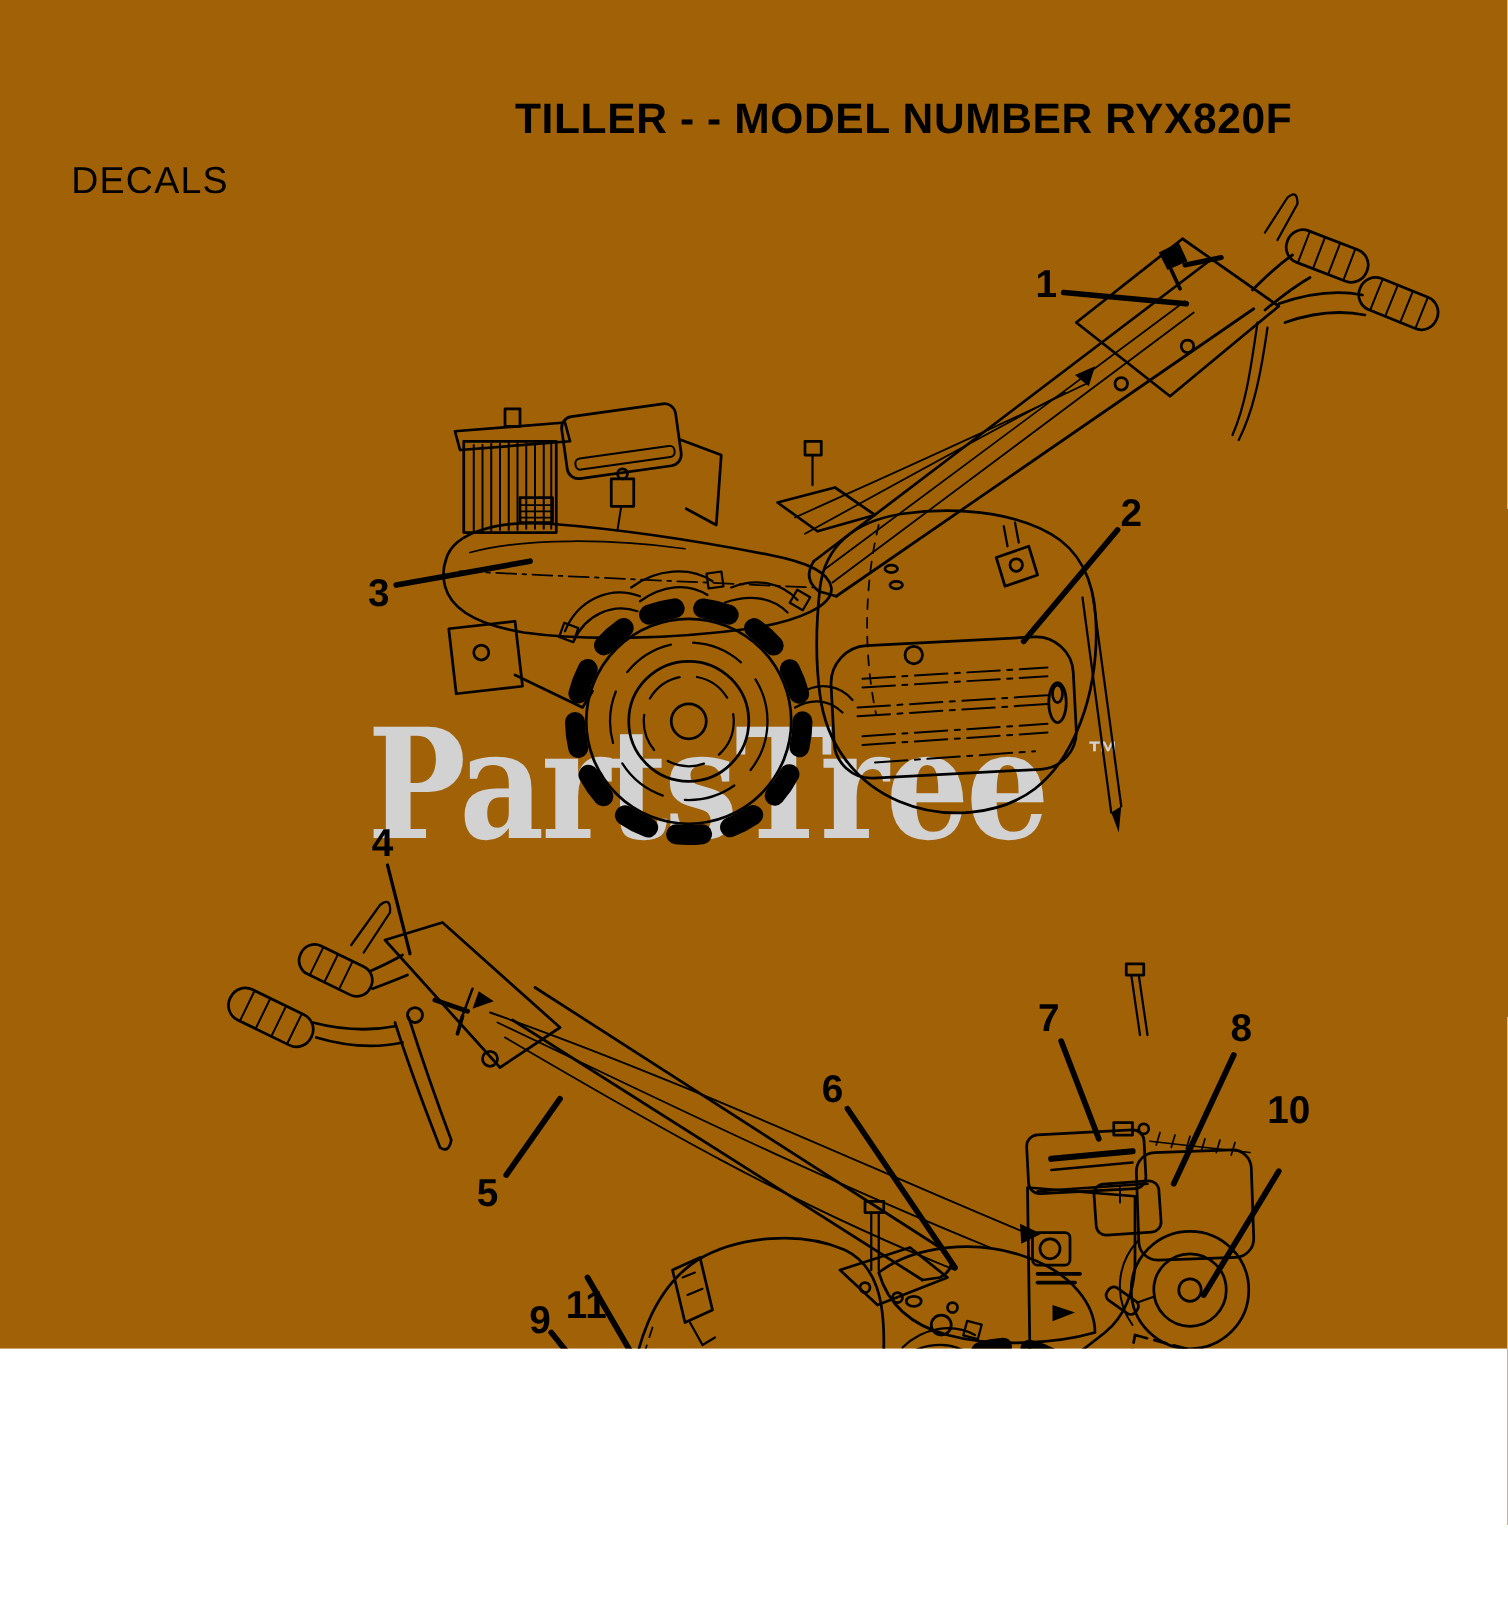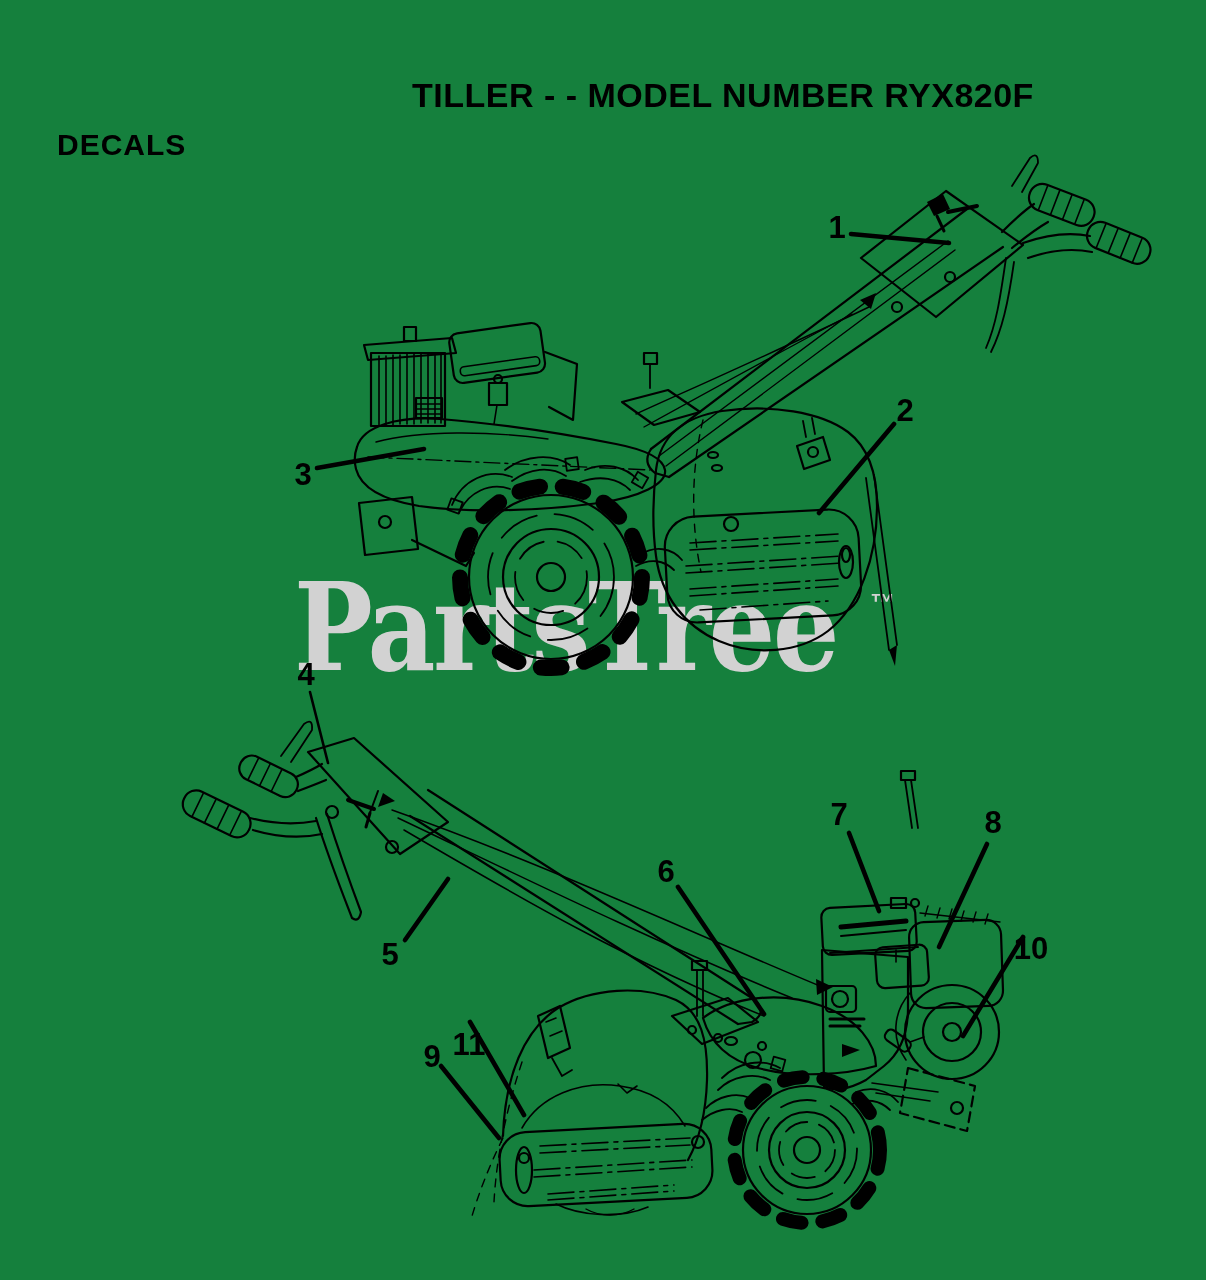--- a/index.html
+++ b/index.html
@@ -1,20 +1,20 @@
 <!DOCTYPE html>
 <html><head>
 <meta charset="utf-8">
 <style>
   html,body{margin:0;padding:0;background:#ffffff;}
-  .page{position:relative;width:1206px;height:1280px;background:#15803d;overflow:hidden;
+  .page{position:relative;width:1206px;height:1079px;background:#a16207;overflow:hidden;
         font-family:"Liberation Sans",sans-serif;}
   .title{position:absolute;left:412px;top:76px;font-size:34px;font-weight:bold;
          color:#000;letter-spacing:.5px;white-space:nowrap;z-index:3;}
-  .section-label{position:absolute;left:57px;top:128px;font-size:30px;font-weight:bold;
+  .section-label{position:absolute;left:57px;top:128px;font-size:30px;font-weight:normal;
          color:#000;letter-spacing:1px;z-index:3;}
   .watermark{position:absolute;left:294px;top:566px;font-family:"DejaVu Serif",serif;
          font-weight:bold;font-size:122px;line-height:1;color:#d2d2d2;letter-spacing:-3px;
          transform:scaleX(.86);transform-origin:left top;z-index:1;white-space:nowrap;}
   .watermark-tm{position:absolute;left:870px;top:588px;font-size:25px;font-weight:bold;
          color:#d2d2d2;z-index:1;font-family:"Liberation Sans",sans-serif;}
   svg.art{position:absolute;left:0;top:0;z-index:2;}
   .co{position:absolute;transform:translate(-50%,-50%);font-size:31px;font-weight:bold;
       color:#000;z-index:4;line-height:1;}
 </style>
@@ -278,16 +278,16 @@
 
   <div class="co" style="left:837px;top:227px">1</div>
   <div class="co" style="left:905px;top:410px">2</div>
   <div class="co" style="left:303px;top:474px">3</div>
   <div class="co" style="left:306px;top:674px">4</div>
   <div class="co" style="left:390px;top:954px">5</div>
   <div class="co" style="left:666px;top:871px">6</div>
   <div class="co" style="left:839px;top:814px">7</div>
   <div class="co" style="left:993px;top:822px">8</div>
   <div class="co" style="left:432px;top:1056px">9</div>
-  <div class="co" style="left:1031px;top:948px">10</div>
+  <div class="co" style="left:1031px;top:888px">10</div>
   <div class="co" style="left:469px;top:1044px">11</div>
 
 </div>
 
 </body></html>

